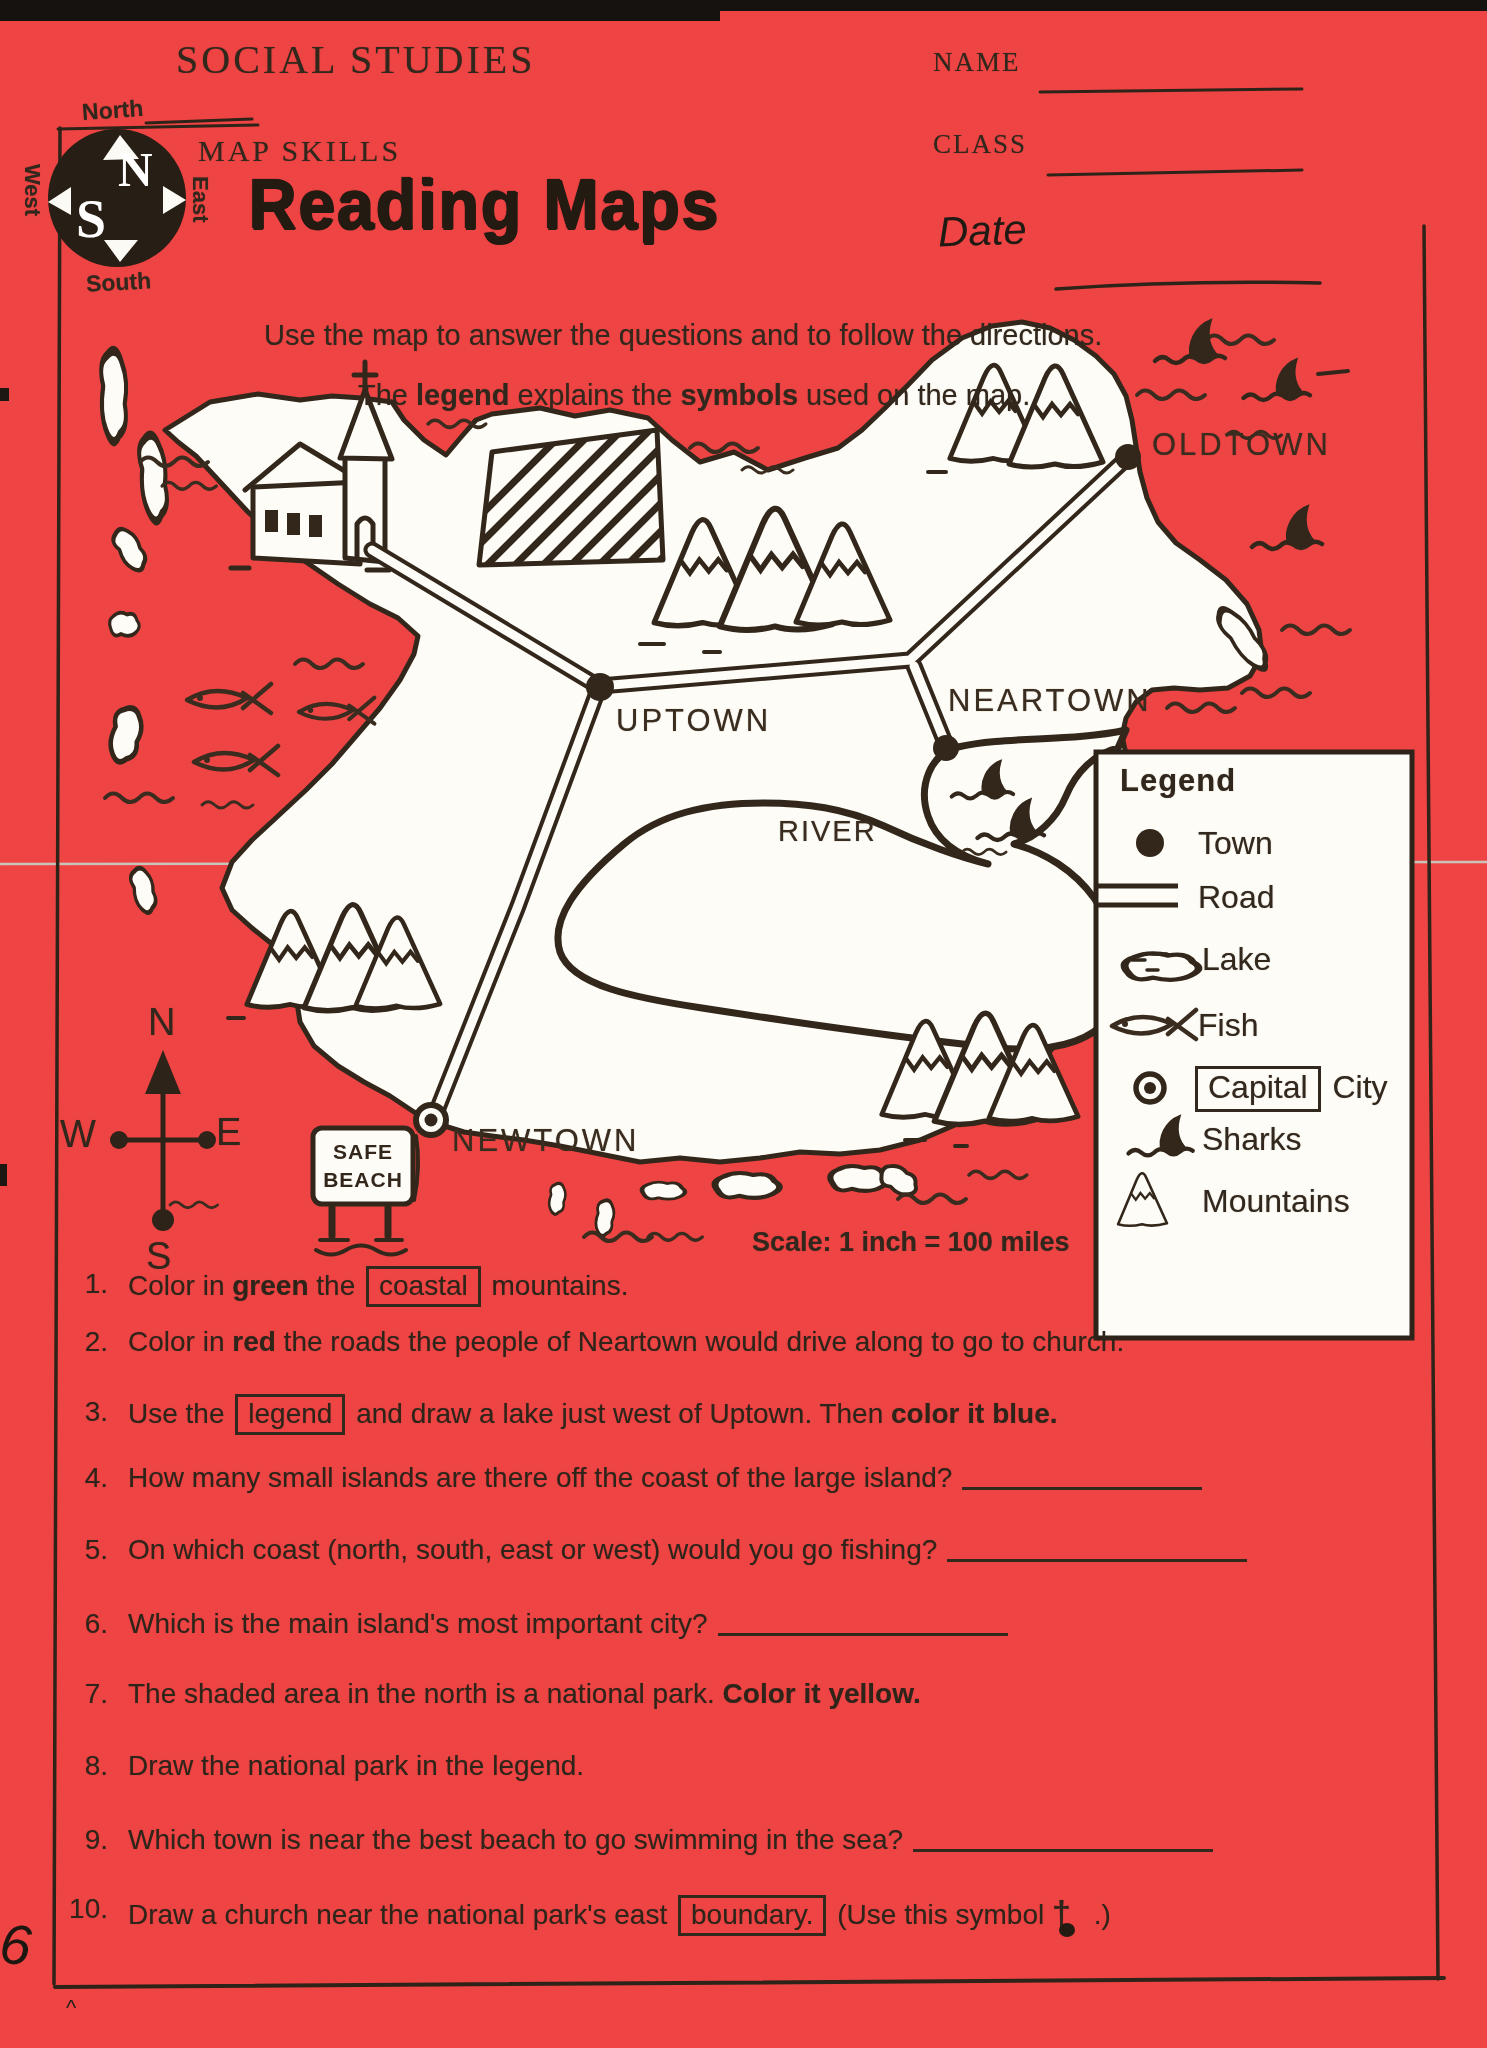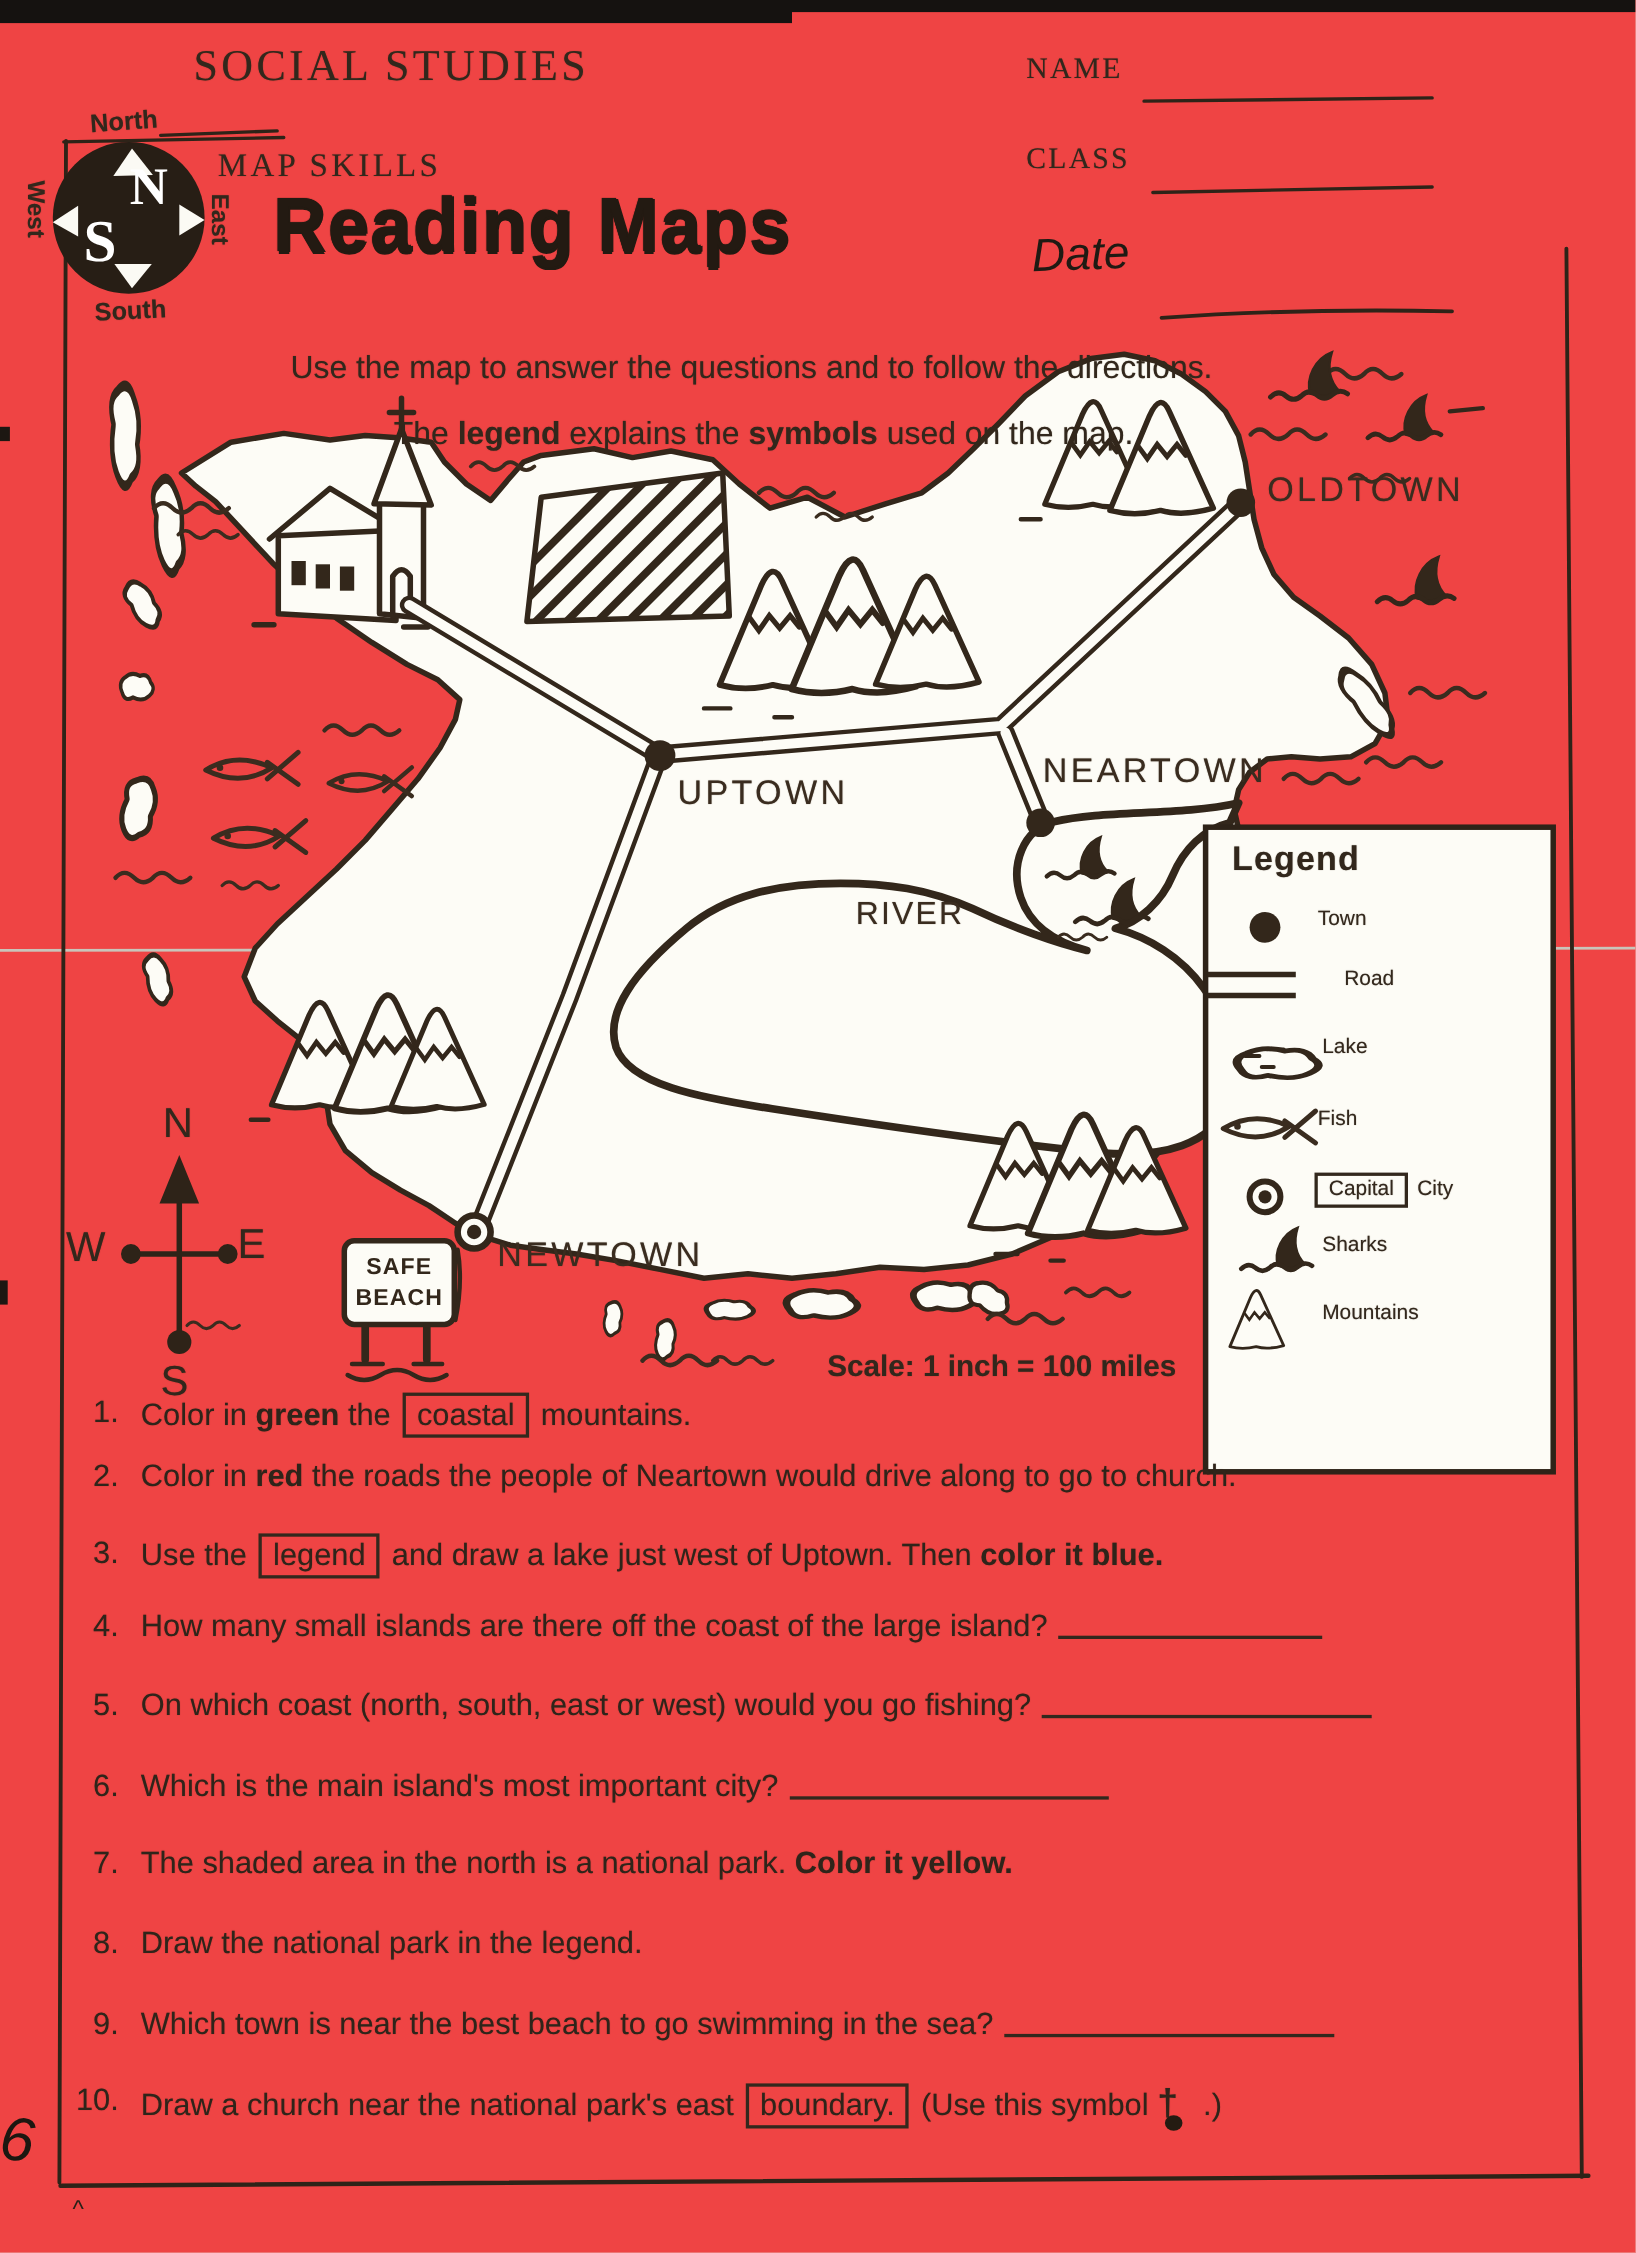--- a/index.html
+++ b/index.html
@@ -12,21 +12,21 @@
   svg.art{position:absolute;left:0;top:0;width:1487px;height:2048px;}
   .t{position:absolute;white-space:nowrap;line-height:1.1;}
   .serif{font-family:"Liberation Serif",serif;}
   .soft{text-shadow:0 0 1px rgba(60,45,30,.55);}
   .title{
     font-size:66px;font-weight:bold;letter-spacing:2px;color:#231a12;
     text-shadow:2px 1px 0 #231a12,1px 2px 0 #231a12,0 0 1px #231a12;
     transform:scaleY(1.06);
   }
   .maplabel{font-size:31px;letter-spacing:3px;color:#3a2c1f;text-shadow:0 0 1px rgba(60,45,30,.6);}
-  .legtext{font-size:19px;color:#33281d;text-shadow:0 0 1px rgba(60,45,30,.5);}
+  .legtext{font-size:32px;color:#33281d;text-shadow:0 0 1px rgba(60,45,30,.5);}
   .qrow{position:absolute;left:0;width:1450px;font-size:28px;color:#2f241a;text-shadow:0 0 1px rgba(60,45,30,.45);white-space:nowrap;}
   .qnum{position:absolute;left:60px;width:48px;text-align:right;}
   .qtext{position:absolute;left:128px;}
   .blank{display:inline-block;border-bottom:3px solid #33281d;height:20px;margin-left:10px;vertical-align:-3px;}
   .word-box{border:3px solid #33281d;padding:2px 10px 4px;margin:-2px 3px;display:inline-block;line-height:1.05;}
   .sym-cross{position:relative;display:inline-block;width:34px;font-weight:bold;font-size:34px;}
   .sym-cross i{position:absolute;left:7px;top:30px;width:16px;height:14px;background:#241b12;border-radius:50%;}
   .rot90{transform:rotate(90deg);transform-origin:0 0;}
   .whiteletter{color:#ffffff;font-family:"Liberation Serif",serif;font-weight:bold;position:absolute;}
 </style>
@@ -290,21 +290,21 @@
 
 <div class="t soft" style="left:752px;top:1228px;font-size:27px;font-weight:bold;">Scale: 1 inch = 100 miles</div>
 
 <div class="t soft" style="left:148px;top:1002px;font-size:38px;">N</div>
 <div class="t soft" style="left:60px;top:1114px;font-size:38px;">W</div>
 <div class="t soft" style="left:216px;top:1112px;font-size:38px;">E</div>
 <div class="t soft" style="left:146px;top:1236px;font-size:38px;">S</div>
 
 <div class="t soft" style="left:1120px;top:764px;font-size:31px;font-weight:bold;letter-spacing:1px;">Legend</div>
 <div class="t legtext" style="left:1198px;top:826px;">Town</div>
-<div class="t legtext" style="left:1198px;top:880px;margin-left:24px;">Road</div>
+<div class="t legtext" style="left:1198px;top:880px;">Road</div>
 <div class="t legtext" style="left:1202px;top:942px;">Lake</div>
 <div class="t legtext" style="left:1198px;top:1008px;">Fish</div>
 <div class="t legtext" style="left:1192px;top:1068px;"><span class="word-box">Capital</span><span> City</span></div>
 <div class="t legtext" style="left:1202px;top:1122px;">Sharks</div>
 <div class="t legtext" style="left:1202px;top:1184px;">Mountains</div>
 
 <div id="questions">
   <div class="qrow" style="top:1268px;">
     <span class="qnum">1.</span>
     <span class="qtext"><span>Color in </span><span style="font-weight: bold;">green</span><span> the </span><span class="word-box">coastal</span><span> mountains.</span></span>

